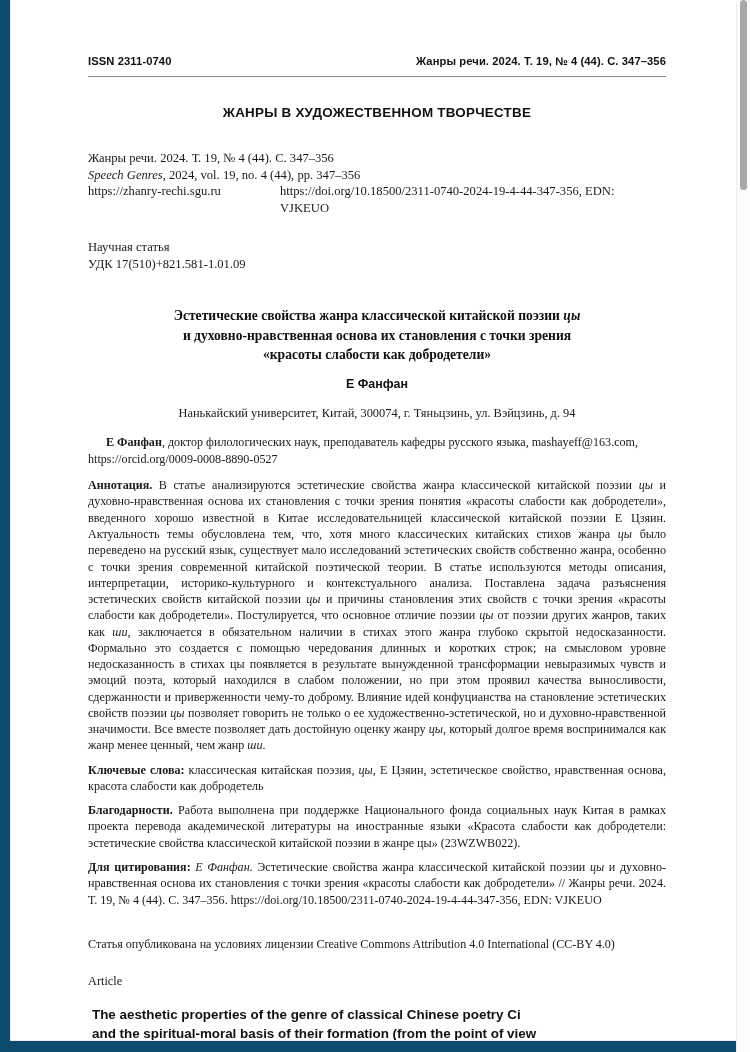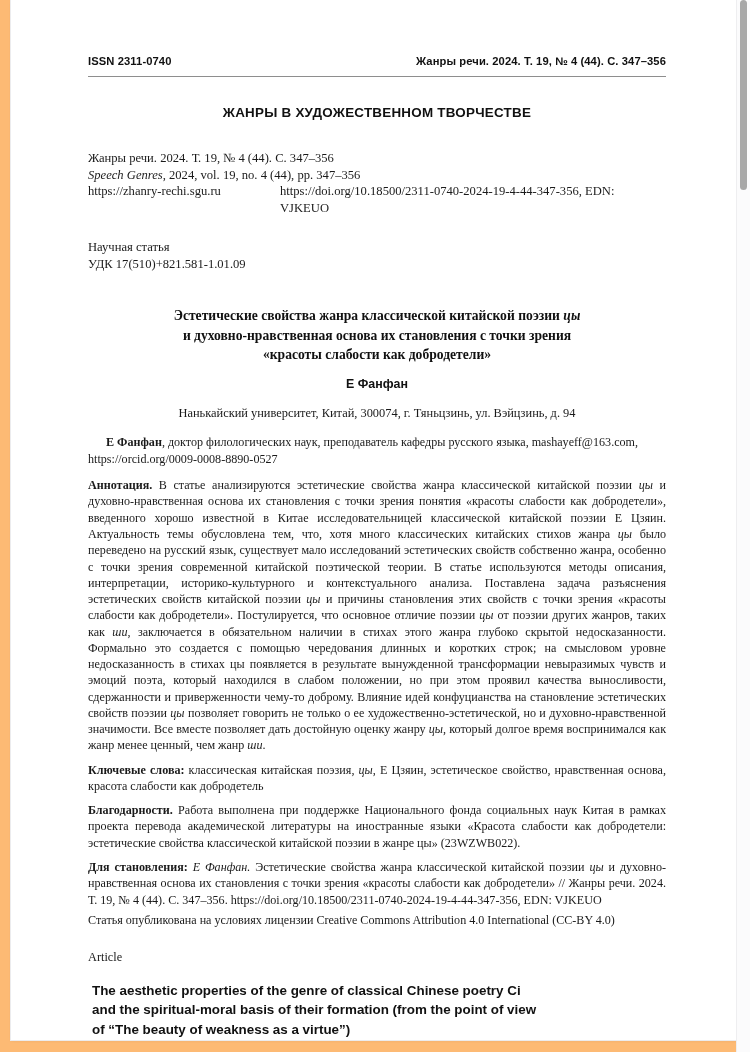--- a/index.html
+++ b/index.html
@@ -14,21 +14,21 @@
     overflow: hidden;
     font-family: "Liberation Serif", "DejaVu Serif", serif;
     color: #1a1a1a;
     position: relative;
   }
 
   
   #viewer {
     position: absolute;
     inset: 0;
-    background: #fdba74;
+    background: #0c4a6e;
   }
 
   #page {
     position: absolute;
     left: 11px;
     top: 0;
     width: 728px;
     height: 1040px;
     background: #ffffff;
     box-shadow: 0 0 0 1px #ececee, 0 1px 3px rgba(0,0,0,0.07);
@@ -138,21 +138,21 @@
     line-height: 1.345;
     text-align: justify;
     text-justify: inter-word;
     hyphens: manual;
   }
   .para.tight { margin-top: 8px; }
   .para b { font-weight: bold; }
   .para i, .it { font-style: italic; }
 
   .license {
-    margin-top: 4px;
+    margin-top: 28px;
     font-size: 12.1px;
     line-height: 1.345;
   }
 
   
   .article-label {
     margin-top: 22px;
     font-size: 12.3px;
   }
 
@@ -229,21 +229,21 @@
       <div class="affiliation">Нанькайский университет, Китай, 300074, г. Тяньцзинь, ул. Вэйцзинь, д. 94</div>
 
       <div class="author-note"><b>Е Фанфан</b><span>, доктор филологических наук, преподаватель кафедры русского языка, mashayeff@163.com, https://orcid.org/0009-0008-8890-0527</span></div>
 
       <div class="para"><b>Аннотация.</b><span> В статье анализируются эстетические свойства жанра классической китайской поэзии </span><i>цы</i><span> и духовно-нравственная основа их становления с точки зрения понятия «красоты слабости как добродетели», введенного хорошо известной в Китае исследовательницей классической китайской поэзии Е Цзяин. Актуальность темы обусловлена тем, что, хотя много классических китайских стихов жанра </span><i>цы</i><span> было переведено на русский язык, существует мало исследований эстетических свойств собственно жанра, особенно с точки зрения современной китайской поэтической теории. В статье используются методы описания, интерпретации, историко-культурного и контекстуального анализа. Поставлена задача разъяснения эстетических свойств китайской поэзии </span><i>цы</i><span> и причины становления этих свойств с точки зрения «красоты слабости как добродетели». Постулируется, что основное отличие поэзии </span><i>цы</i><span> от поэзии других жанров, таких как </span><i>ши</i><span>, заключается в обязательном наличии в стихах этого жанра глубоко скрытой недосказанности. Формально это создается с помощью чередования длинных и коротких строк; на смысловом уровне недосказанность в стихах цы появляется в результате вынужденной трансформации невыразимых чувств и эмоций поэта, который находился в слабом положении, но при этом проявил качества выносливости, сдержанности и приверженности чему-то доброму. Влияние идей конфуцианства на становление эстетических свойств поэзии </span><i>цы</i><span> позволяет говорить не только о ее художественно-эстетической, но и духовно-нравственной значимости. Все вместе позволяет дать достойную оценку жанру </span><i>цы</i><span>, который долгое время воспринимался как жанр менее ценный, чем жанр </span><i>ши</i><span>.</span></div>
 
       <div class="para tight"><b>Ключевые слова:</b><span> классическая китайская поэзия, </span><i>цы</i><span>, Е Цзяин, эстетическое свойство, нравственная основа, красота слабости как добродетель</span></div>
 
       <div class="para tight"><b>Благодарности.</b><span> Работа выполнена при поддержке Национального фонда социальных наук Китая в рамках проекта перевода академической литературы на иностранные языки «Красота слабости как добродетели: эстетические свойства классической китайской поэзии в жанре цы» (23WZWB022).</span></div>
 
-      <div class="para tight"><b>Для становления:</b><i> Е Фанфан.</i><span> Эстетические свойства жанра классической китайской поэзии </span><i>цы</i><span> и духовно-нравственная основа их становления с точки зрения «красоты слабости как добродетели» // Жанры речи. 2024. Т. 19, № 4 (44). С. 347–356. https://doi.org/10.18500/2311-0740-2024-19-4-44-347-356, EDN:  VJKEUO</span></div>
+      <div class="para tight"><b>Для цитирования:</b><i> Е Фанфан.</i><span> Эстетические свойства жанра классической китайской поэзии </span><i>цы</i><span> и духовно-нравственная основа их становления с точки зрения «красоты слабости как добродетели» // Жанры речи. 2024. Т. 19, № 4 (44). С. 347–356. https://doi.org/10.18500/2311-0740-2024-19-4-44-347-356, EDN:  VJKEUO</span></div>
 
       <div class="license">Статья опубликована на условиях лицензии Creative Commons Attribution 4.0 International (CC-BY 4.0)</div>
 
       <div class="article-label">Article</div>
 
       <div class="title-en">
         <span>The aesthetic properties of the genre of classical Chinese poetry Ci</span><br>
         <span>and the spiritual-moral basis of their formation (from the point of view</span><br>
         <span>of “The beauty of weakness as a virtue”)</span>
       </div>

